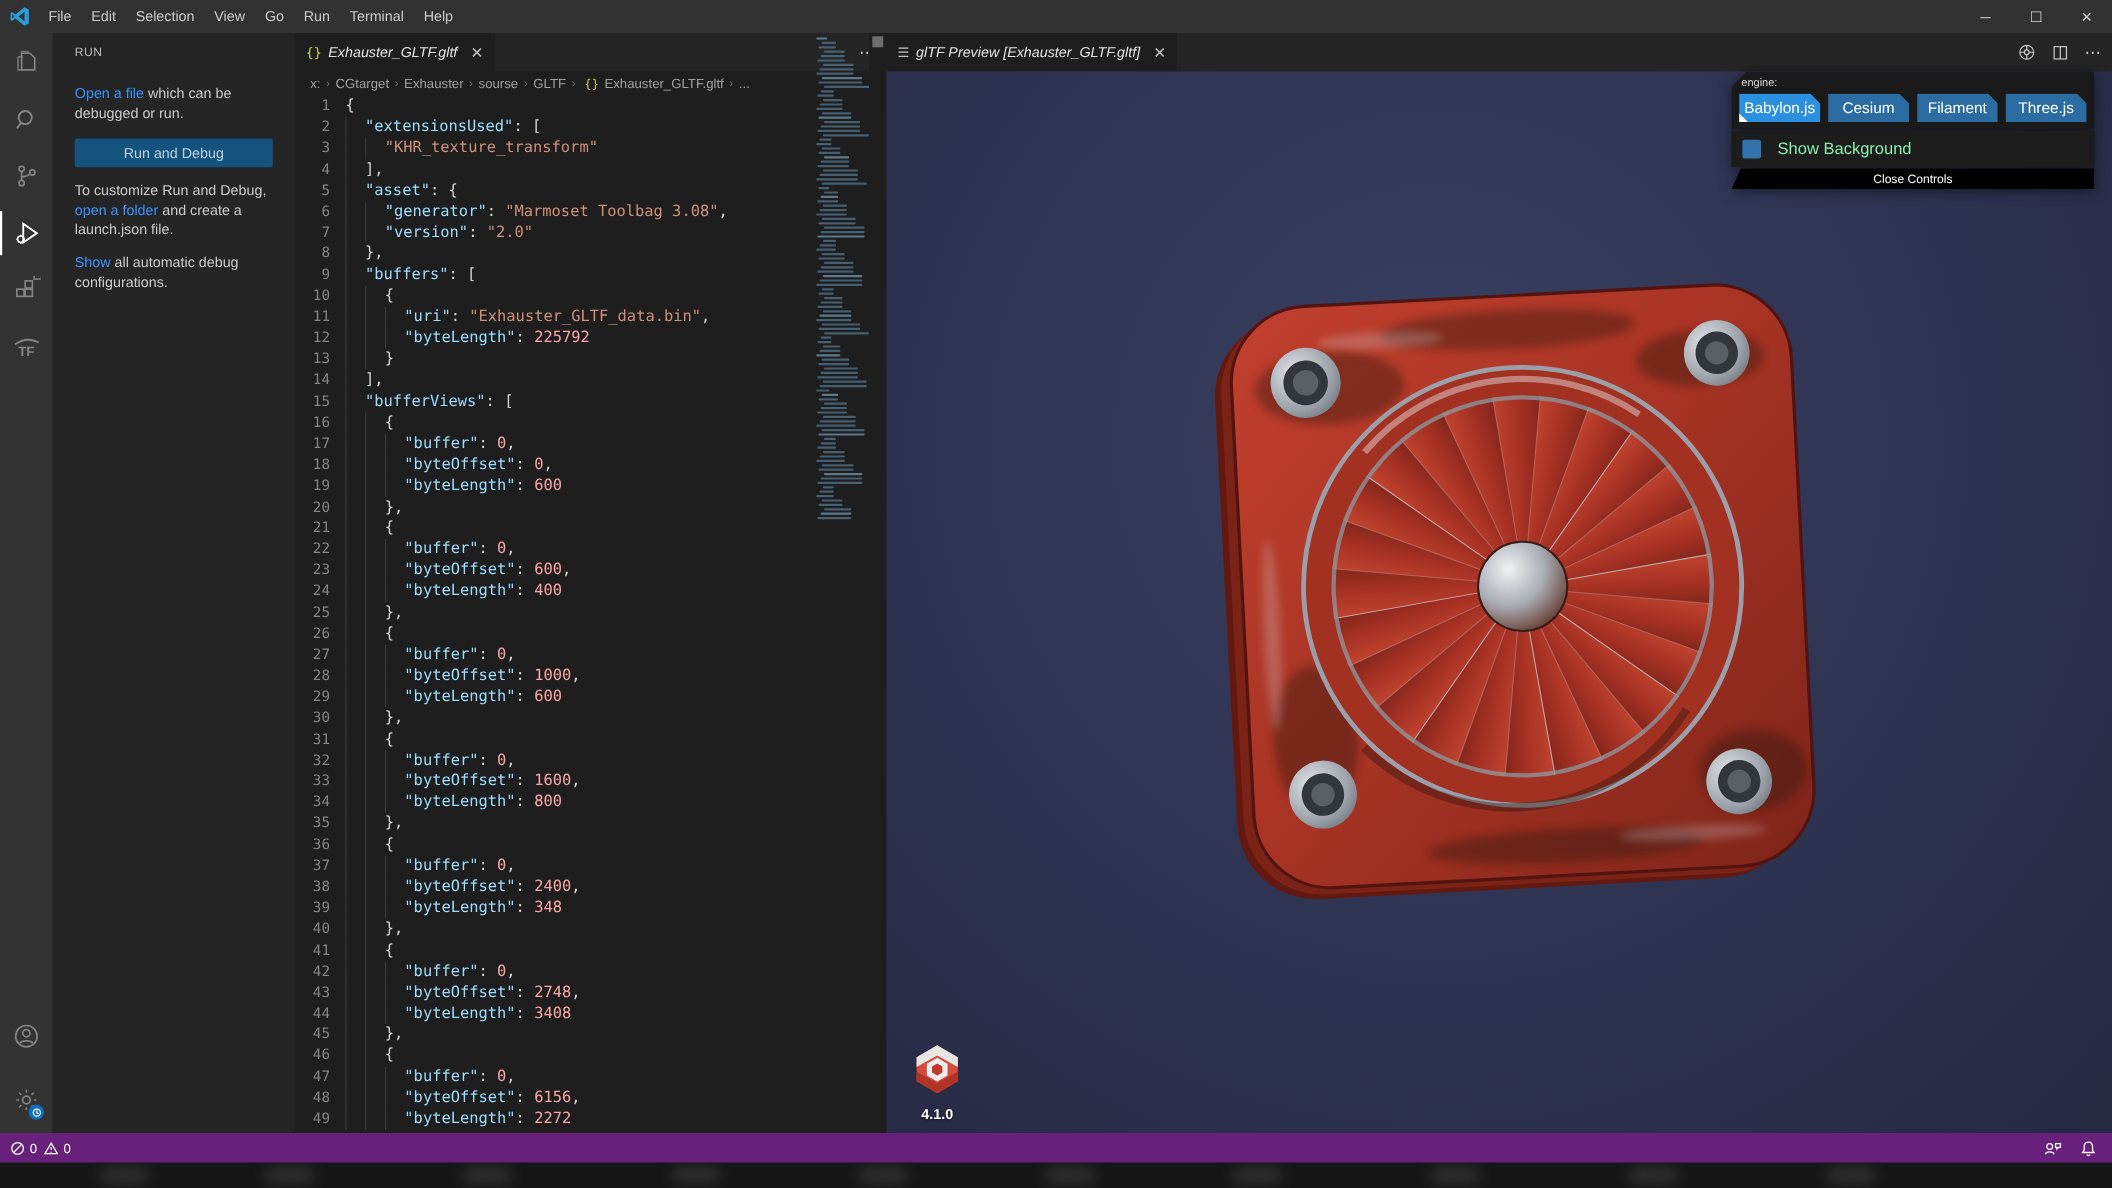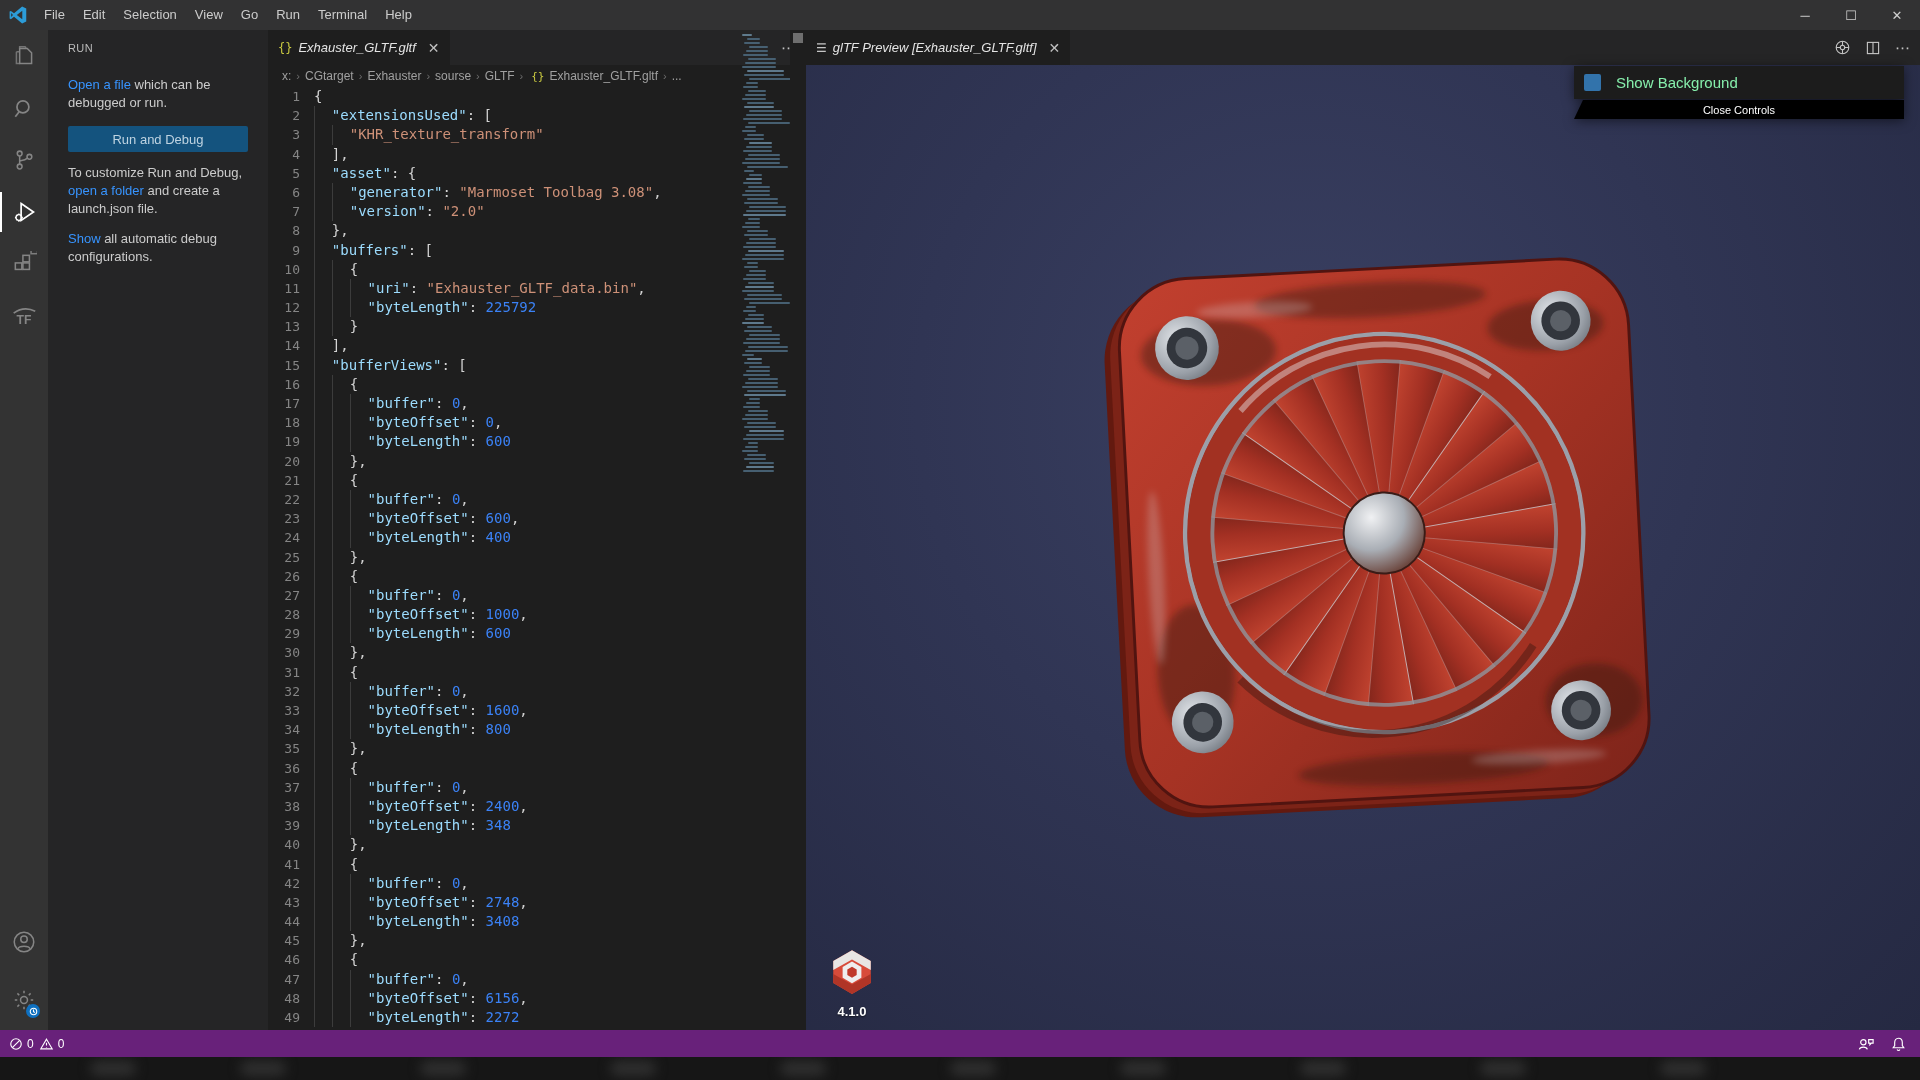--- a/index.html
+++ b/index.html
@@ -50,21 +50,21 @@
                  color:#c5c5c5; gap:14px; font-size:15px; }
   .breadcrumb { height:22px; display:flex; align-items:center; font-size:12px; color:#a0a0a0;
                 padding-left:14px; gap:2px; background:#1e1e1e; white-space:nowrap; overflow:hidden; }
   .crumb { cursor:pointer; }
   .crumb-sep { color:#6e6e6e; padding:0 3px; font-size:11px; }
   .code-wrap { position:absolute; left:0; top:57px; right:0; bottom:0; overflow:hidden;
                font-family:"DejaVu Sans Mono", monospace; font-size:14px; line-height:19.2px; }
   .code-row { display:flex; height:19.2px; white-space:pre; }
   .lnum { width:46px; text-align:right; color:#858585; flex:none; padding-right:14px; font-size:13px; }
   .lcode { color:#d4d4d4; }
-  .k { color:#9cdcfe; } .s { color:#ce9178; } .n { color:#3b82f6; } .p { color:#d4d4d4; }
+  .k { color:#9cdcfe; } .s { color:#ce9178; } .n { color:#fca5a5; } .p { color:#d4d4d4; }
   .ig { display:inline-block; border-left:1px solid #3c3c3c; }
   .minimap { position:absolute; right:16px; top:2px; width:54px; bottom:4px; opacity:.85; }
   .mm-line { height:2px; margin:2px 4px 2px 6px; background:#4d6b80; border-radius:1px; }
   .vscroll { position:absolute; right:0; top:0; width:16px; bottom:0; background:#1e1e1e; }
   .vthumb { position:absolute; right:3px; top:3px; width:10px; height:10px; background:#6e6e6e; }
 
   
   .editor2 { flex:1; position:relative; background:#252526; }
   .preview-tab-ico { font-style:normal; color:#c5c5c5; font-size:12px; }
   .preview-area { position:absolute; left:0; top:35px; right:0; bottom:0;
@@ -585,20 +585,29 @@
             <g transform="translate(196,200)">
                 <circle r="31" fill="url(#boltG)"></circle>
                 <circle r="20" fill="#32363d"></circle>
                 <circle r="11" fill="#5b6067"></circle>
               </g>
           </g>
         </g>
       </svg>
 
       <div class="gui">
+        <div class="gui-engine">
+          <div class="gui-engine-label">engine:</div>
+          <div class="engine-row" id="engine-row">
+              <button class="engine-btn selected">Babylon.js</button>
+              <button class="engine-btn">Cesium</button>
+              <button class="engine-btn">Filament</button>
+              <button class="engine-btn">Three.js</button>
+            </div>
+        </div>
         <div class="gui-row">
           <span class="gui-check"></span>
           <span class="gui-row-label">Show Background</span>
         </div>
         <div class="gui-close">Close Controls</div>
       </div>
 
       <div class="babylon-badge">
         <svg width="50" height="50" viewBox="0 0 48 48">
           <polygon points="24,3 42,13.5 42,34.5 24,45 6,34.5 6,13.5" fill="#d84b3a"></polygon>

